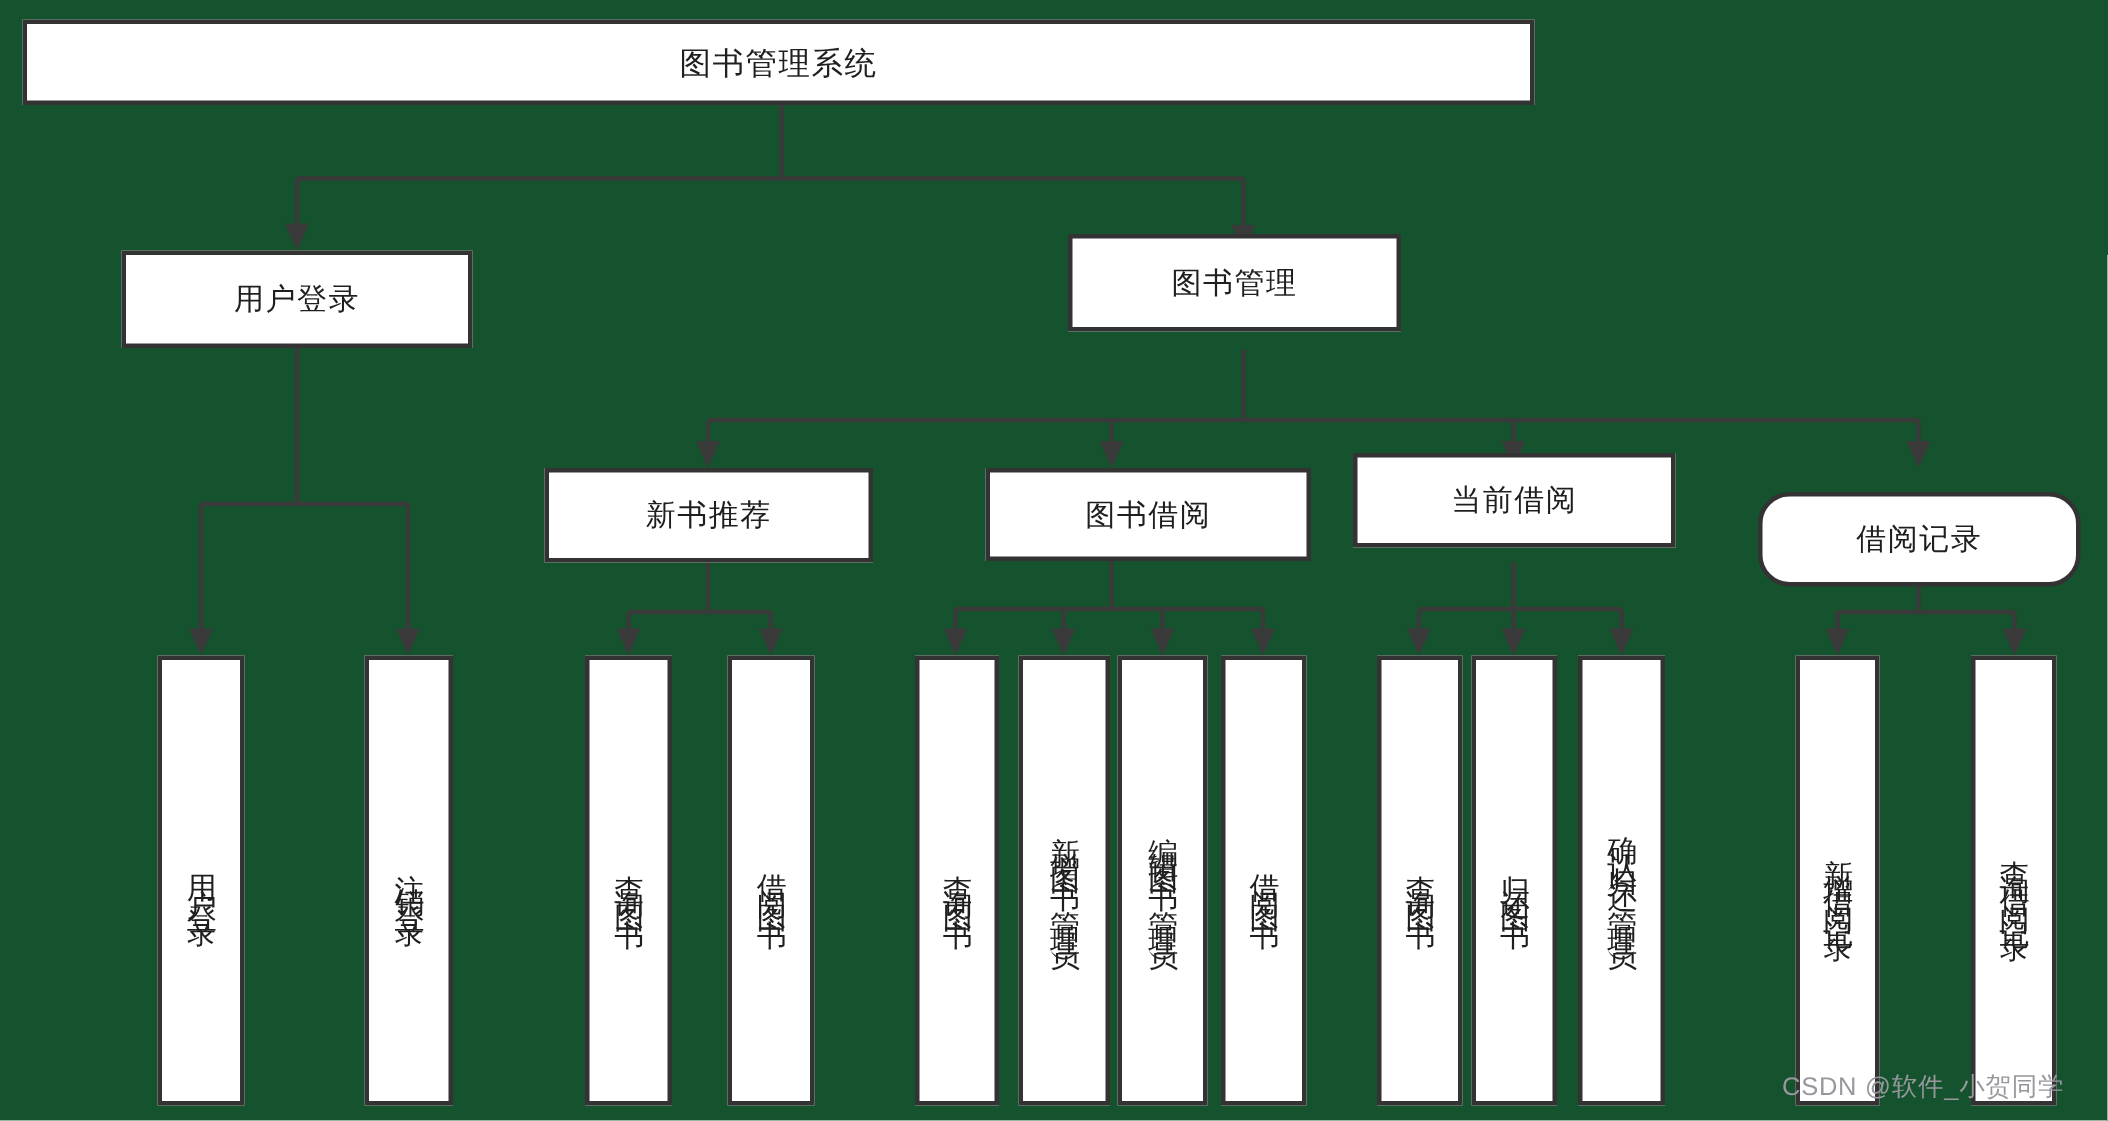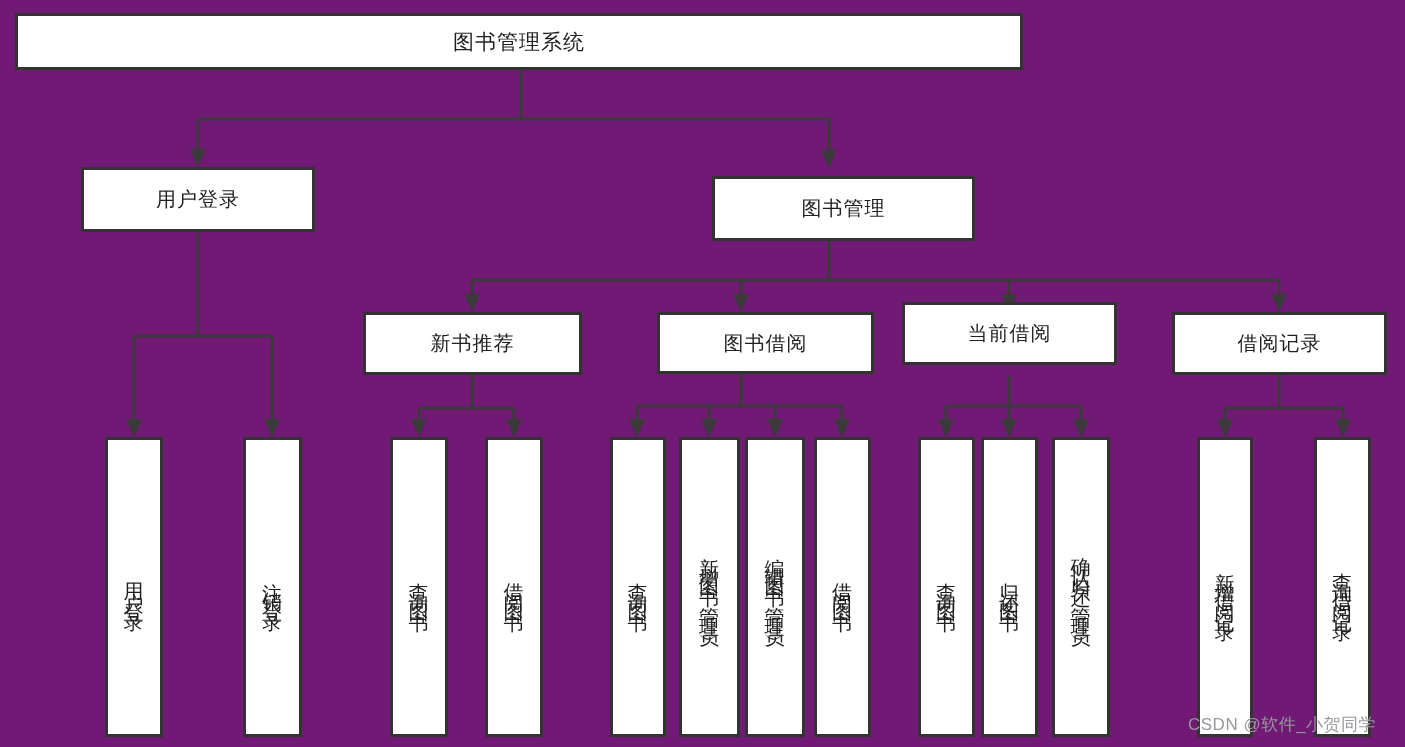--- a/index.html
+++ b/index.html
@@ -1,20 +1,20 @@
 <!DOCTYPE html>
 <html><head>
 <meta charset="utf-8">
 <style>
   html, body { margin: 0; padding: 0; background: #ffffff; }
   #stage {
     position: relative;
     width: 1405px;
     height: 747px;
-    background: #701a75;
+    background: #14532d;
     font-family: "Liberation Sans", "DejaVu Sans", sans-serif;
     color: #1f1f1f;
     overflow: hidden;
   }
   #wires {
     position: absolute;
     left: 0; top: 0;
     width: 1405px; height: 747px;
     pointer-events: none;
   }
@@ -99,34 +99,34 @@
       M1335 419 L1351 419 L1343 437 Z"></path>
   </svg>
 
   <div class="node hnode rootnode" style="left:15px; top:13px; width:1008px; height:57px;">
     <span>图书管理系统</span>
   </div>
 
   <div class="node hnode" style="left:81px; top:167px; width:234px; height:65px;">
     <span>用户登录</span>
   </div>
-  <div class="node hnode" style="left:712px; top:176px; width:263px; height:65px;">
+  <div class="node hnode" style="left:712px; top:156px; width:222px; height:65px;">
     <span>图书管理</span>
   </div>
 
   <div class="node hnode" style="left:363px; top:312px; width:219px; height:63px;">
     <span>新书推荐</span>
   </div>
   <div class="node hnode" style="left:633px; top:312px; width:217px; height:62px;margin-left:24px;">
     <span>图书借阅</span>
   </div>
   <div class="node hnode" style="left:902px; top:302px; width:215px; height:63px;">
     <span>当前借阅</span>
   </div>
-  <div class="node hnode" style="left:1172px; top:312px; width:215px; height:63px;">
+  <div class="node hnode" style="left:1172px; top:328px; width:215px; height:63px;border-radius:21px;">
     <span>借阅记录</span>
   </div>
 
   <div class="node leaf" style="left:105px; width:58px;">
     <span>用户登录</span>
   </div>
   <div class="node leaf" style="left:243px; width:59px;">
     <span>注销登录</span>
   </div>
 

